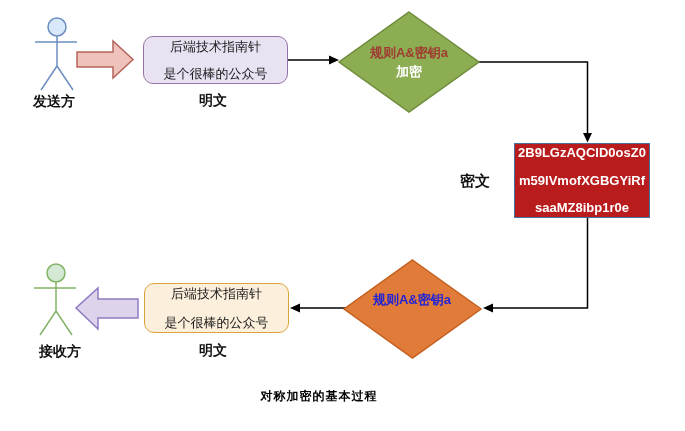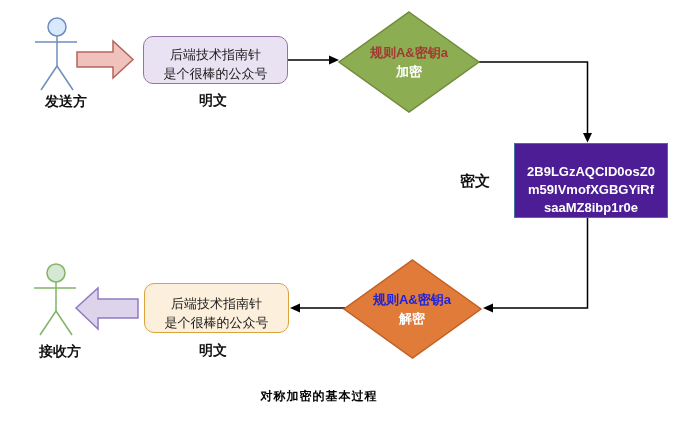--- a/index.html
+++ b/index.html
@@ -7,34 +7,34 @@
     position:relative;width:685px;height:431px;background:#ffffff;
     font-family:"Liberation Sans","DejaVu Sans",sans-serif;overflow:hidden;
   }
   .abs{position:absolute;}
   svg{display:block;overflow:visible;}
   .caption{
     position:absolute;font-size:14px;font-weight:bold;color:#111;
     text-align:center;white-space:nowrap;
   }
   .node-box{
-    position:absolute;display:flex;flex-direction:column;align-items:center;justify-content:flex-end;
+    position:absolute;display:flex;flex-direction:column;align-items:center;justify-content:space-between;
     font-size:13px;color:#1a1a1a;line-height:19px;text-align:center;box-sizing:border-box;
   }
   #plainbox-top{
     left:143px;top:36px;width:145px;height:48px;
     background:#E9E2F3;border:1.5px solid #9673A6;border-radius:10px;
   }
   #plainbox-bottom{
     left:144px;top:283px;width:145px;height:50px;
     background:#FCF0DC;border:1.5px solid #D9A43C;border-radius:10px;
   }
   #cipherbox{
-    left:514px;top:143px;width:154px;height:75px;
-    background:#4c1d95;border:1.5px solid #44729F;
+    left:514px;top:143px;width:136px;height:75px;
+    background:#b91c1c;border:1.5px solid #44729F;
     color:#ffffff;font-weight:bold;line-height:18px;font-size:13px;
   }
   .diamond-text{
     position:absolute;width:124px;text-align:center;font-size:13px;font-weight:bold;line-height:19px;
   }
   #encrypt-text{left:347px;top:43px;}
   #decrypt-text{left:350px;top:290px;}
   .rule-red{color:#A13A32;}
   .rule-blue{color:#2323D6;}
   .action-white{color:#ffffff;}
@@ -66,21 +66,21 @@
     <polygon points="300,303.5 290,308 300,312.5" fill="#000"></polygon>
   </svg>
 
   <svg class="abs" style="left:27px;top:8px" width="60" height="90">
     <circle cx="30" cy="19" r="9" stroke="#6C8EBF" stroke-width="1.5" fill="#DAE8FC"></circle>
     <line x1="8" y1="34" x2="50" y2="34" stroke="#6C8EBF" stroke-width="1.5"></line>
     <line x1="30" y1="28" x2="30" y2="58" stroke="#6C8EBF" stroke-width="1.5"></line>
     <line x1="30" y1="58" x2="14" y2="82" stroke="#6C8EBF" stroke-width="1.5"></line>
     <line x1="30" y1="58" x2="46" y2="82" stroke="#6C8EBF" stroke-width="1.5"></line>
   </svg>
-  <div class="caption" style="left:36px;top:93px;width:60px">发送方</div>
+  <div class="caption" style="left:24px;top:93px;width:60px">发送方</div>
 
   <svg class="abs" style="left:76px;top:40px" width="59" height="39">
     <polygon points="1,12 37,12 37,1 57,19.5 37,38 37,27 1,27" stroke="#B5655C" stroke-width="1.5" fill="#EFC2BC"></polygon>
   </svg>
 
   <div class="node-box" id="plainbox-top">
     <div>后端技术指南针</div>
     <div>是个很棒的公众号</div>
   </div>
   <div class="caption" style="left:183px;top:92px;width:60px">明文</div>
@@ -98,21 +98,20 @@
     <div>m59lVmofXGBGYiRf</div>
     <div>saaMZ8ibp1r0e</div>
   </div>
   <div class="caption" id="caption-ciphertext">密文</div>
 
   <svg class="abs" style="left:343px;top:259px" width="139" height="101">
     <polygon points="69.5,1 138,50 69.5,99 1,50" stroke="#C4601F" stroke-width="1.5" fill="#E07B3A"></polygon>
   </svg>
   <div class="diamond-text" id="decrypt-text">
     <div class="rule-blue">规则A&amp;密钥a</div>
-    <div class="action-white">解密</div>
   </div>
 
   <div class="node-box" id="plainbox-bottom">
     <div>后端技术指南针</div>
     <div>是个很棒的公众号</div>
   </div>
   <div class="caption" style="left:183px;top:342px;width:60px">明文</div>
 
   <svg class="abs" style="left:75px;top:287px" width="64" height="43">
     <polygon points="63,12 23,12 23,1 1,21 23,42 23,31 63,31" stroke="#8E7CC3" stroke-width="1.5" fill="#DDD3EA"></polygon>

